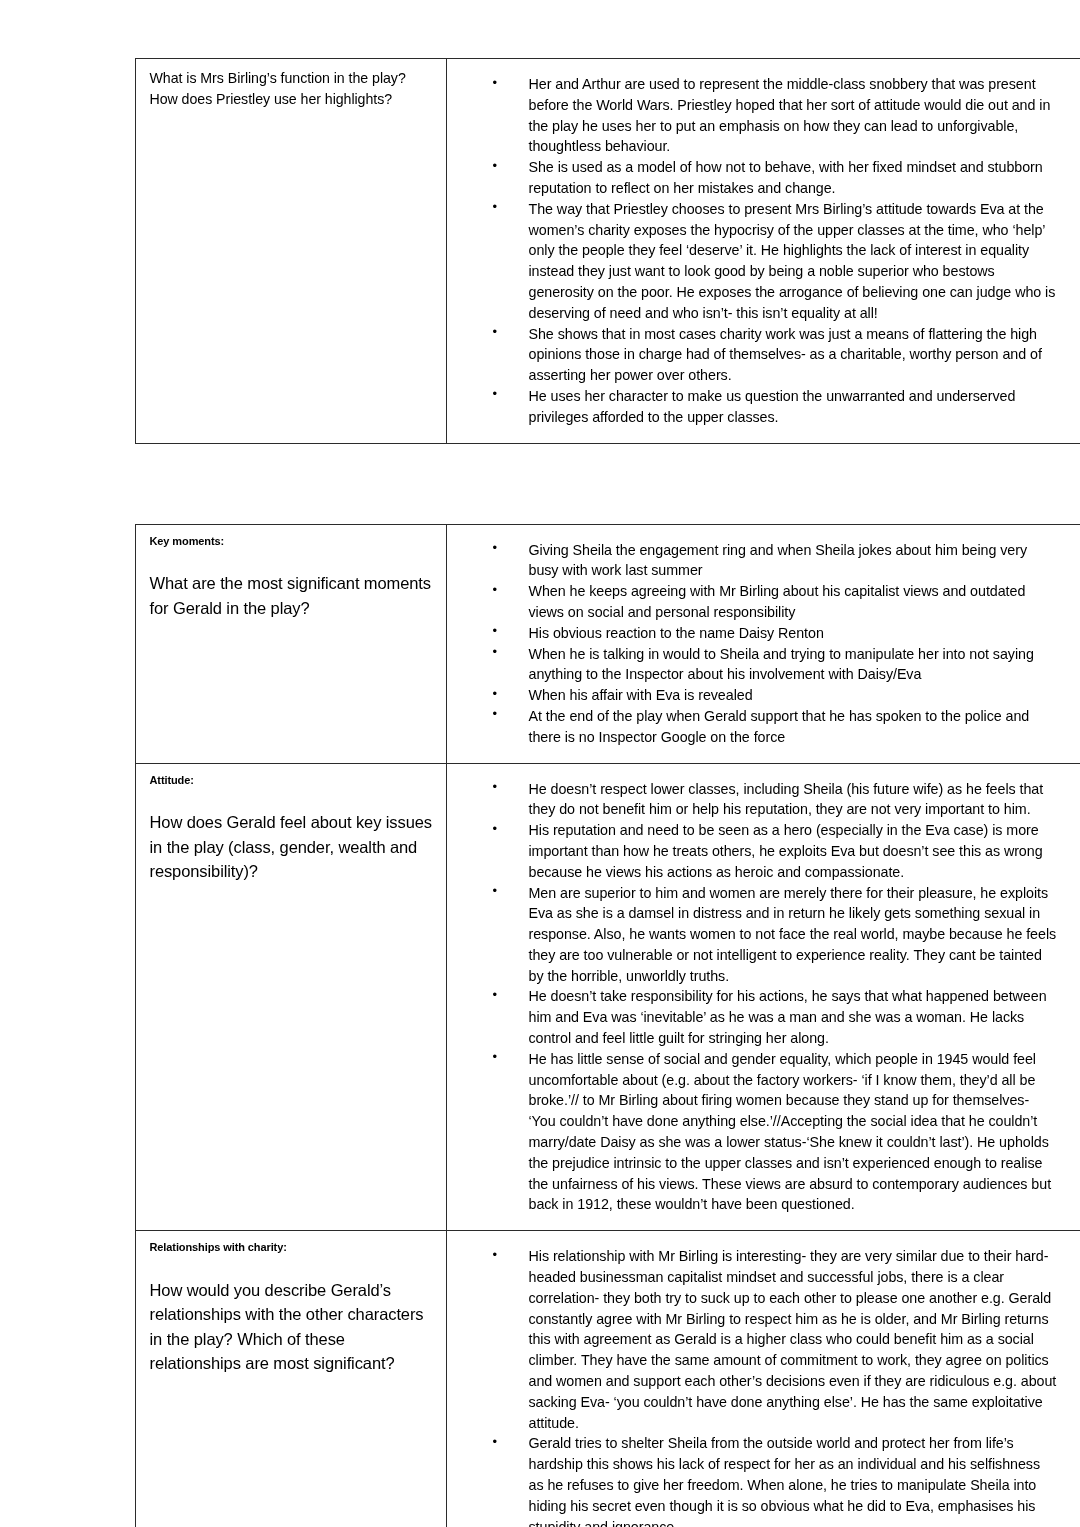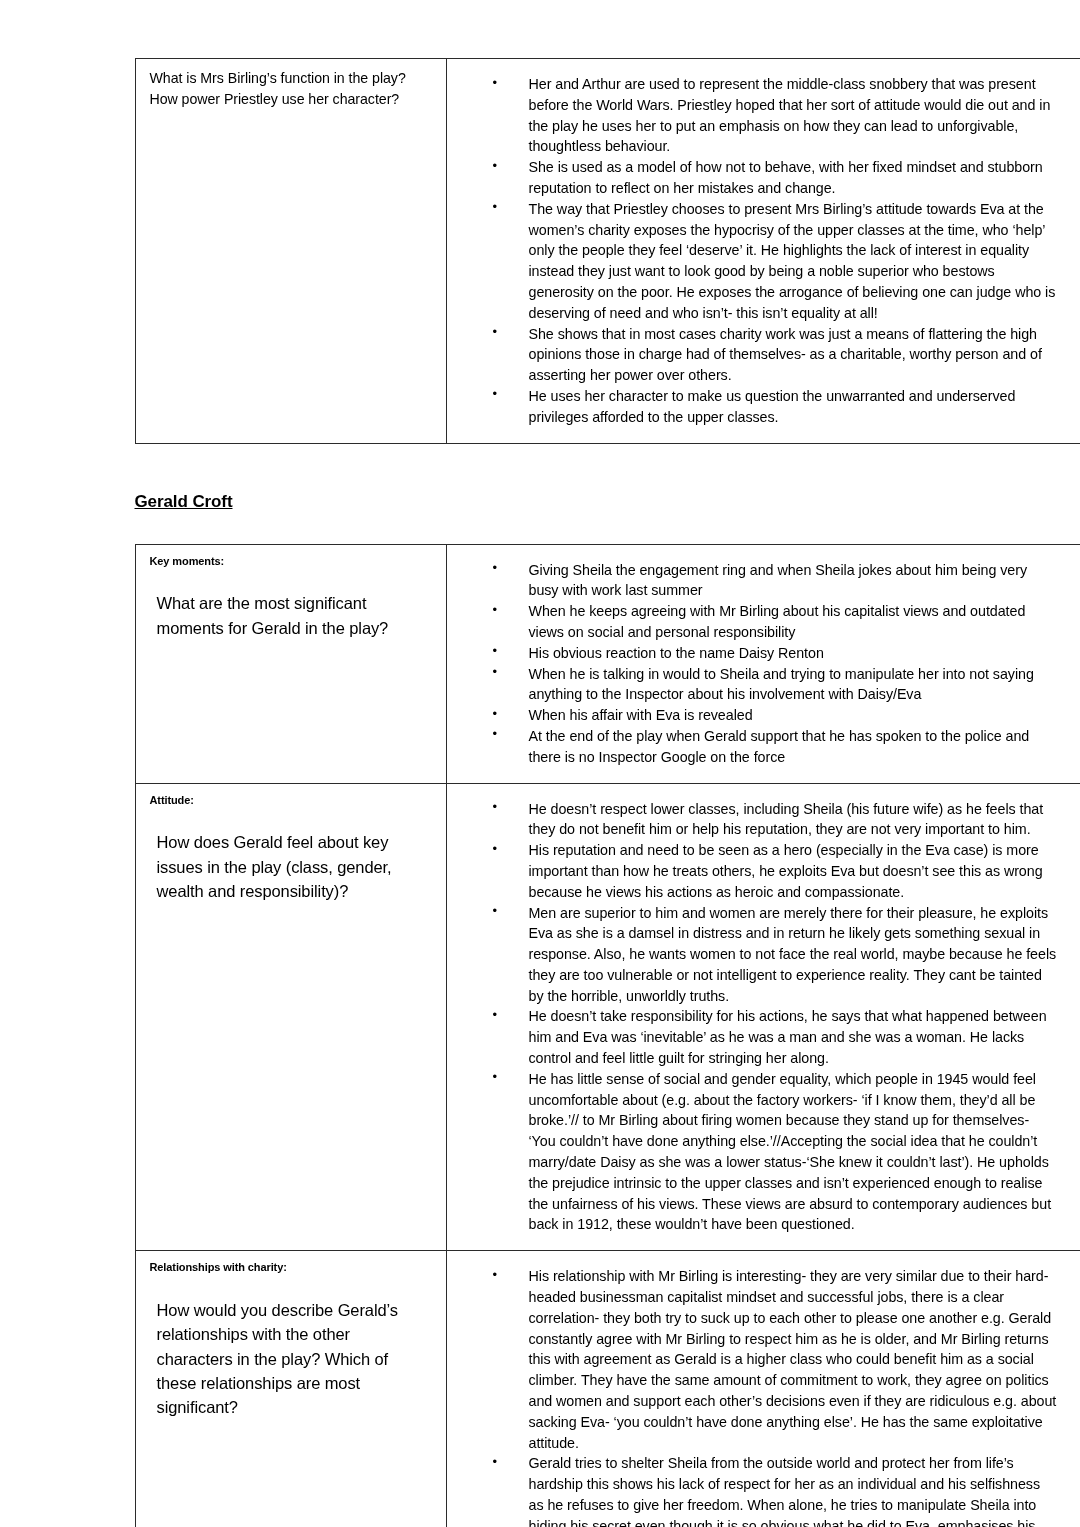--- a/index.html
+++ b/index.html
@@ -57,21 +57,21 @@
     font-size: 11px;
     font-weight: bold;
     line-height: 1.42;
     margin: 0 0 22px 0;
     letter-spacing: -0.1px;
   }
   .q-text {
     font-size: 16.5px;
     font-weight: normal;
     line-height: 1.48;
-    margin: 7px;
+    margin: 0;
     letter-spacing: -0.1px;
   }
   .q-plain {
     font-size: 14.2px;
     font-weight: normal;
     line-height: 1.45;
     margin: 0;
     letter-spacing: -0.05px;
   }
 
@@ -124,41 +124,40 @@
     <table class="qa-table">
       <colgroup>
           <col class="col-q">
           <col class="col-a">
         </colgroup>
       <tbody>
         <tr>
           <td>
             <div class="q-cell">
               <p class="q-plain">What is Mrs Birling’s function in the play?</p>
-              <p class="q-plain">How power Priestley use her character?</p>
+              <p class="q-plain">How does Priestley use her highlights?</p>
             </div>
           </td>
           <td>
             <div class="a-cell">
               <ul class="bullets">
                 <li>Her and Arthur are used to represent the middle-class snobbery that was present before the World Wars. Priestley hoped that her sort of attitude would die out and in the play he uses her to put an emphasis on how they can lead to unforgivable, thoughtless behaviour.</li>
                 <li>She is used as a model of how not to behave, with her fixed mindset and stubborn reputation to reflect on her mistakes and change.</li>
                 <li>The way that Priestley chooses to present Mrs Birling’s attitude towards Eva at the women’s charity exposes the hypocrisy of the upper classes at the time, who ‘help’ only the people they feel ‘deserve’ it. He highlights the lack of interest in equality instead they just want to look good by being a noble superior who bestows generosity on the poor. He exposes the arrogance of believing one can judge who is deserving of need and who isn’t- this isn’t equality at all!</li>
                 <li>She shows that in most cases charity work was just a means of flattering the high opinions those in charge had of themselves- as a charitable, worthy person and of asserting her power over others.</li>
                 <li>He uses her character to make us question the unwarranted and underserved privileges afforded to the upper classes.</li>
               </ul>
             </div>
           </td>
         </tr>
       </tbody>
     </table>
 
     <div class="gap-after-table-1"></div>
 
-    <h2 class="section-title">Gerald Croft</h2>
 
     <div class="gap-after-heading"></div>
 
     <table class="qa-table">
       <colgroup>
           <col class="col-q">
           <col class="col-a">
         </colgroup>
       <tbody>
 

